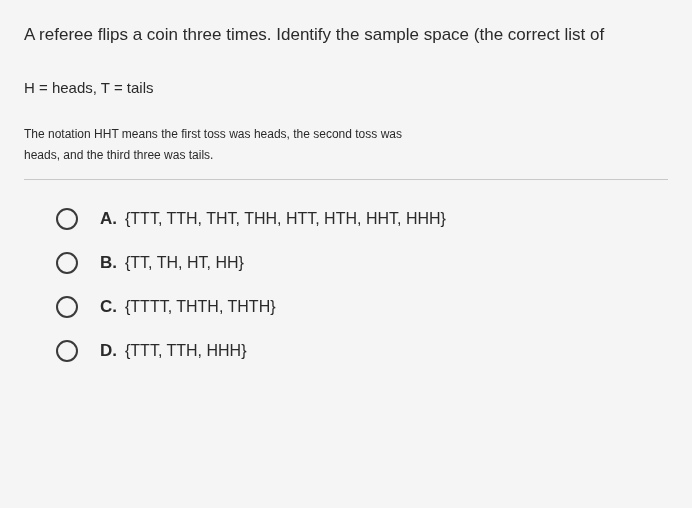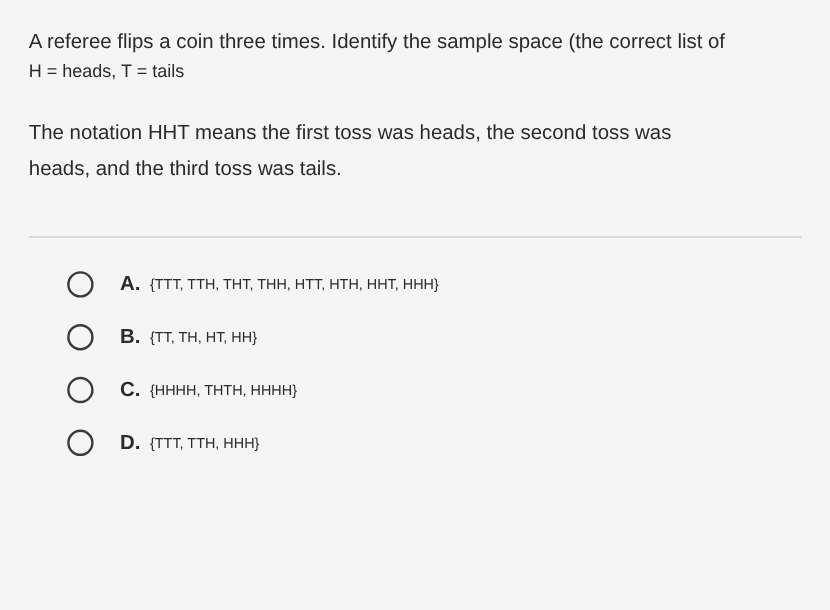--- a/index.html
+++ b/index.html
@@ -12,29 +12,30 @@
       background: #f5f5f5;
       width: 692px;
       height: 508px;
       padding: 20px 24px;
       color: #2a2a2a;
       overflow: hidden;
     }
     .question {
       font-size: 17px;
       line-height: 1.8;
+      margin-bottom: 28px;
     }
     .legend {
       font-size: 15px;
       margin-bottom: 28px;
     }
     .notation {
-      font-size: 17px;
+      font-size: 12px;
       line-height: 1.8;
-      margin-bottom: 40px;
+      margin-bottom: 12px;
     }
     hr.divider {
       border: none;
       border-top: 1px solid #c8c8c8;
       margin-bottom: 28px;
     }
     .options {
       padding-left: 32px;
     }
     .option {
@@ -50,54 +51,54 @@
       border-radius: 50%;
       margin-right: 22px;
       flex-shrink: 0;
     }
     .option-label {
       font-size: 17px;
       font-weight: bold;
       margin-right: 8px;
     }
     .option-text {
-      font-size: 12px;
+      font-size: 16px;
       text-align: right;
     }
   </style>
 </head>
 <body>
 
 <div class="question">
   <span>A referee flips a coin three times. Identify the sample space (the correct list of</span><br>
 </div>
 
 <div class="legend">H = heads, T = tails</div>
 
 <div class="notation">
   <span>The notation HHT means the first toss was heads, the second toss was</span><br>
-  <span>heads, and the third toss was tails.</span>
+  <span>heads, and the third three was tails.</span>
 </div>
 
 <hr class="divider">
 
 <div class="options">
   <div class="option">
     <div class="radio"></div>
     <span class="option-label">A.</span>
     <span class="option-text">{TTT, TTH, THT, THH, HTT, HTH, HHT, HHH}</span>
   </div>
   <div class="option">
     <div class="radio"></div>
     <span class="option-label">B.</span>
     <span class="option-text">{TT, TH, HT, HH}</span>
   </div>
   <div class="option">
     <div class="radio"></div>
     <span class="option-label">C.</span>
-    <span class="option-text">{HHHH, THTH, HHHH}</span>
+    <span class="option-text">{TTTT, THTH, THTH}</span>
   </div>
   <div class="option">
     <div class="radio"></div>
     <span class="option-label">D.</span>
     <span class="option-text">{TTT, TTH, HHH}</span>
   </div>
 </div>
 
 </body></html>

